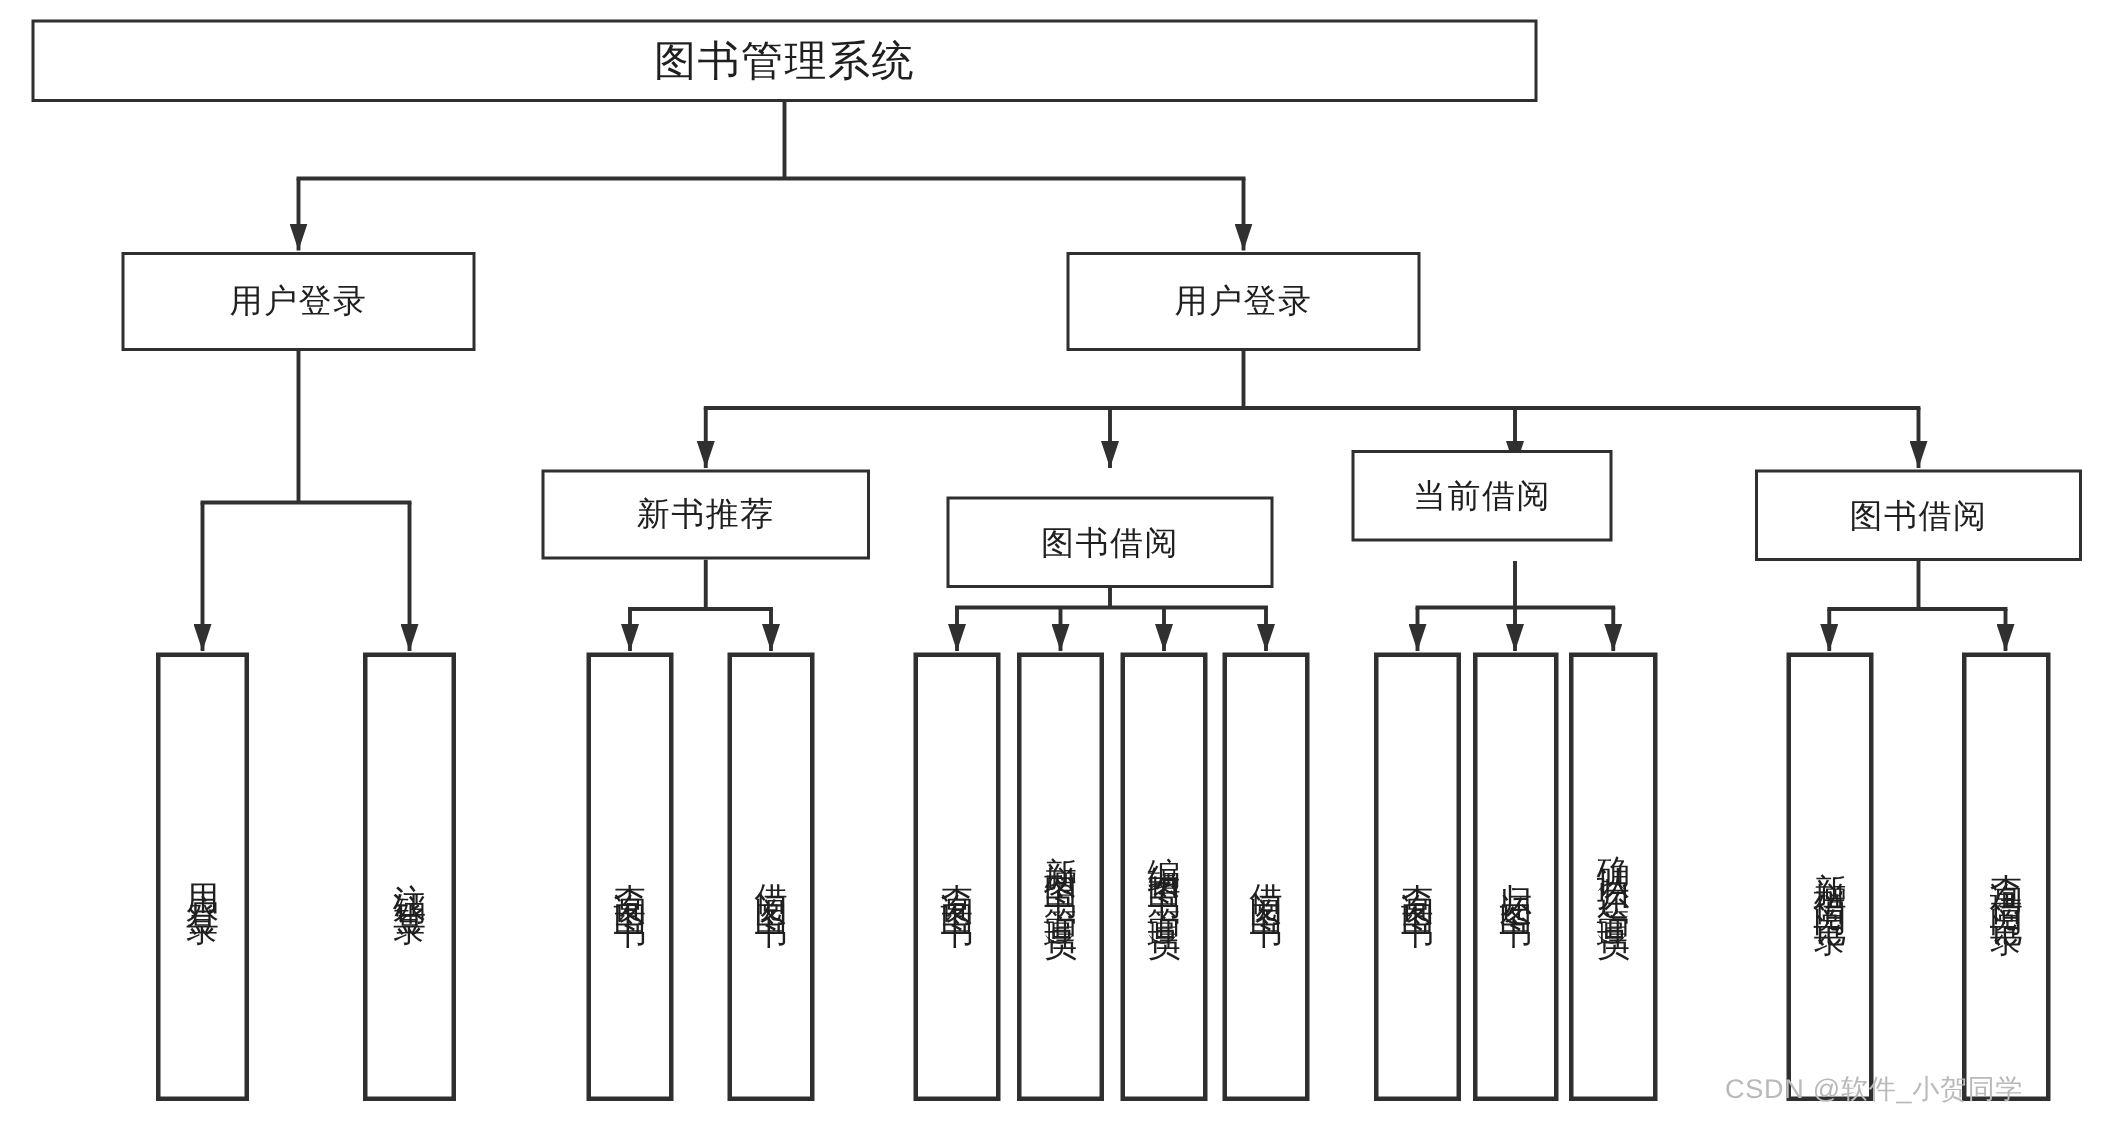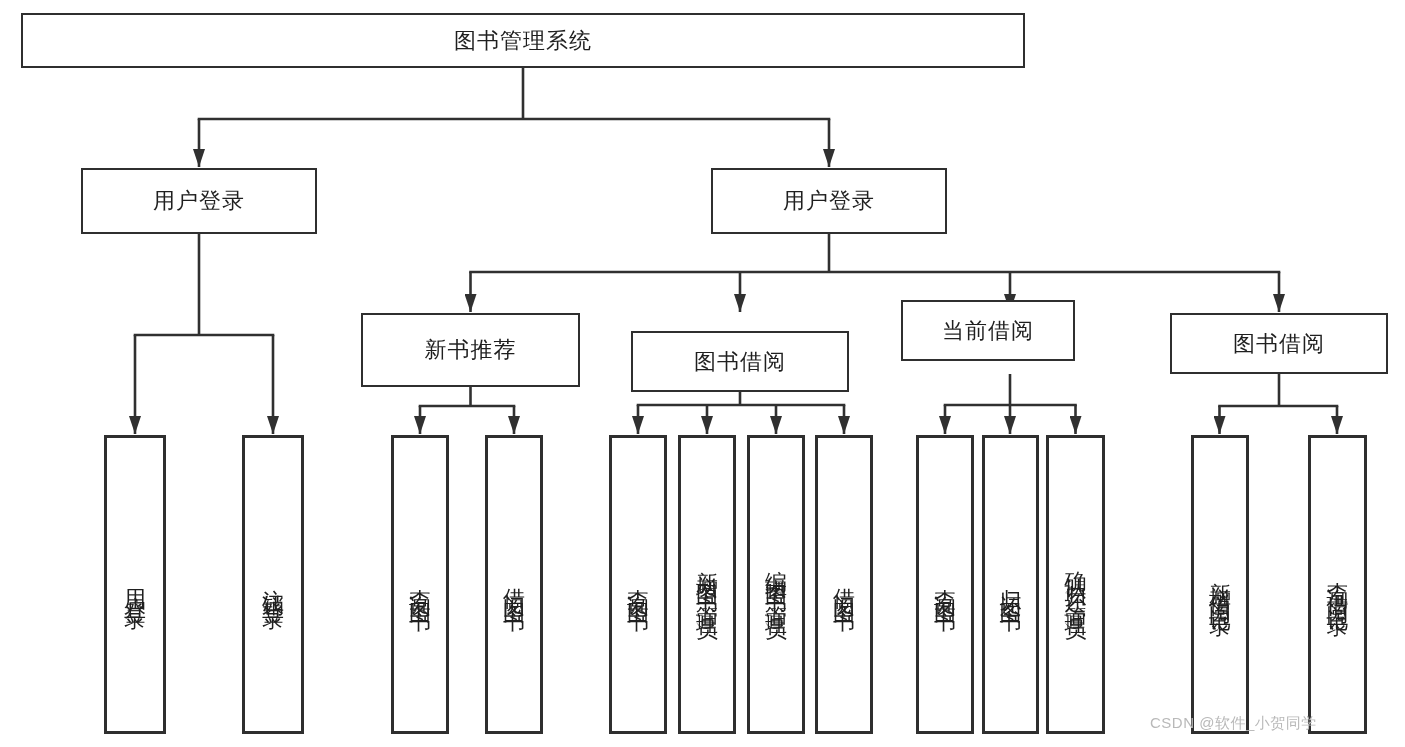--- a/index.html
+++ b/index.html
@@ -29,33 +29,33 @@
     justify-content: center;
     text-align: center;
     z-index: 2;
   }
   .node.leaf { border-width: 3px; }
   .node.h span {
     font-size: 22px;
     letter-spacing: 1px;
     white-space: nowrap;
   }
-  .node.root span { font-size: 22px; }
+  .node.root span { font-size: 28px; }
   .node.v span {
     writing-mode: vertical-rl;
     text-orientation: mixed;
     font-size: 22px;
     letter-spacing: 7px;
     line-height: 1;
   }
   .watermark {
     position: absolute;
     left: 1150px;
     top: 714px;
-    font-size: 15px;
+    font-size: 18px;
     color: #b9b9b9;
     white-space: nowrap;
     z-index: 5;
     letter-spacing: 0.5px;
   }
 </style>
 </head>
 <body>
 
 <div class="canvas">
@@ -126,21 +126,21 @@
     <span>图书管理系统</span>
   </div>
 
   <div class="node h" style="left:81px; top:168px; width:236px; height:66px;">
     <span>用户登录</span>
   </div>
   <div class="node h" style="left:711px; top:168px; width:236px; height:66px;">
     <span>用户登录</span>
   </div>
 
-  <div class="node h" style="left:361px; top:313px; width:219px; height:74px;">
+  <div class="node h" style="left:361px; top:313px; width:219px; height:60px;">
     <span>新书推荐</span>
   </div>
   <div class="node h" style="left:631px; top:313px; width:218px; height:61px;margin-top:18px;">
     <span>图书借阅</span>
   </div>
   <div class="node h" style="left:901px; top:300px; width:174px; height:61px;text-align:center;">
     <span>当前借阅</span>
   </div>
   <div class="node h" style="left:1170px; top:313px; width:218px; height:61px;">
     <span>图书借阅</span>

